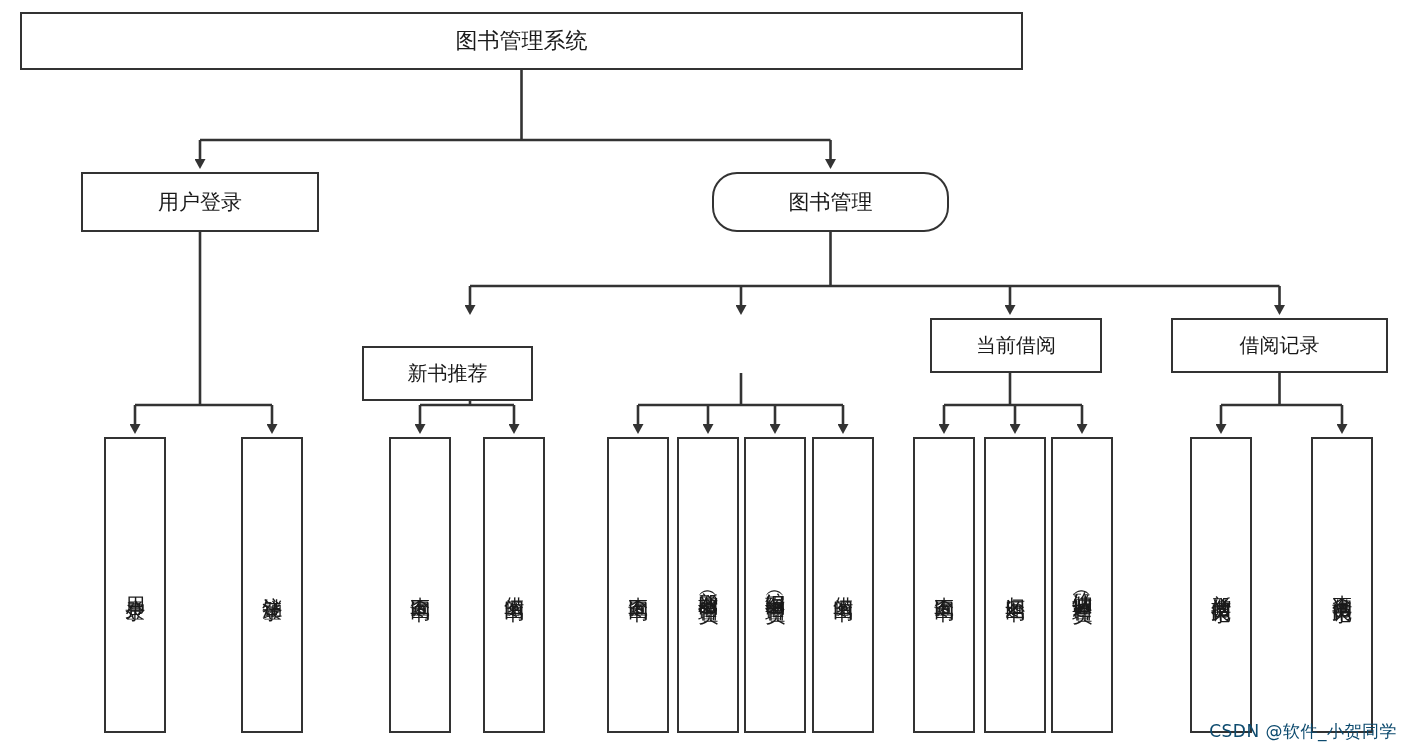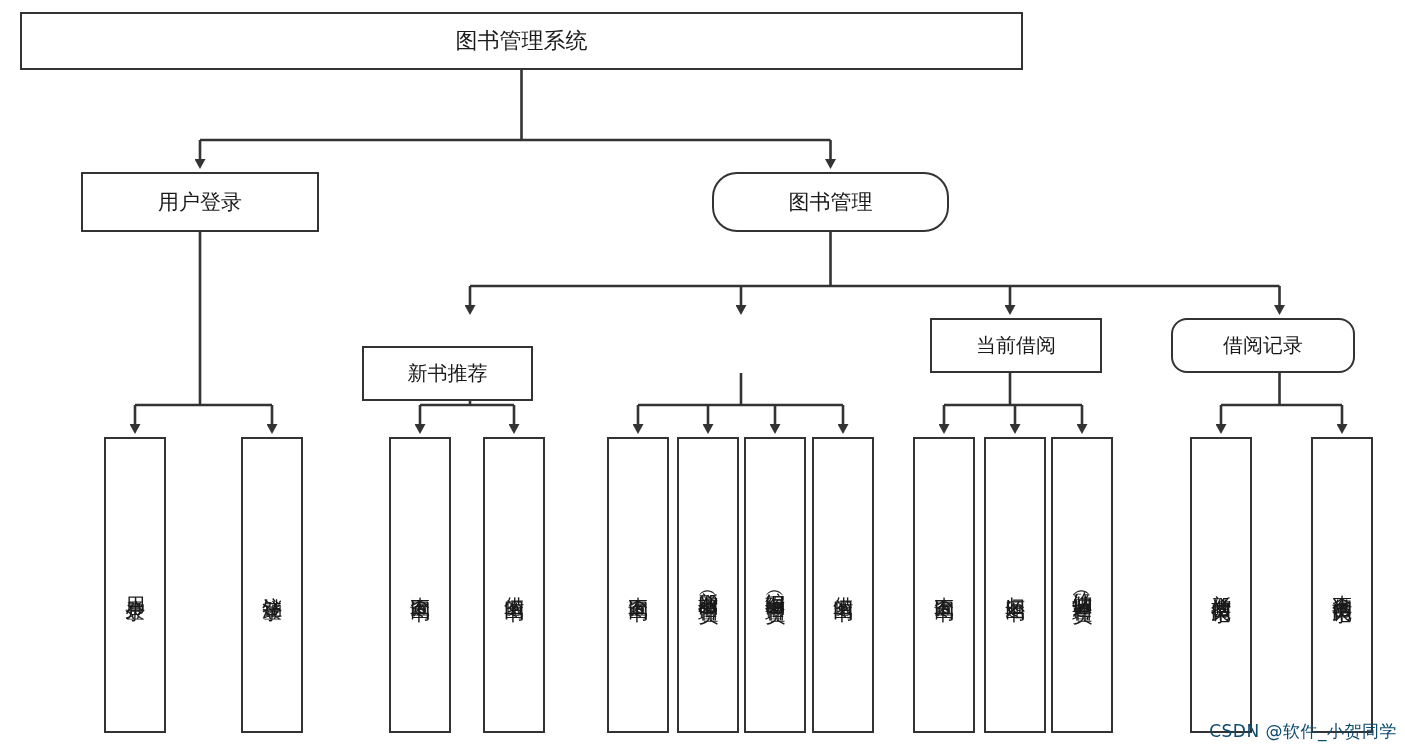--- a/index.html
+++ b/index.html
@@ -123,21 +123,21 @@
   <div class="node level1" style="left: 712px; top: 172px; width: 237px; height: 60px; border-radius: 25px;">
     <span class="htext">图书管理</span>
   </div>
 
   <div class="node level2" style="left: 362px; top: 318px; width: 171px; height: 55px; margin-top: 28px;">
     <span class="htext">新书推荐</span>
   </div>
   <div class="node level2" style="left: 902px; top: 318px; width: 172px; height: 55px; margin-left: 28px;">
     <span class="htext">当前借阅</span>
   </div>
-  <div class="node level2" style="left: 1171px; top: 318px; width: 184px; height: 55px; border-radius: 16px;">
+  <div class="node level2" style="left: 1171px; top: 318px; width: 217px; height: 55px;">
     <span class="htext">借阅记录</span>
   </div>
 
   <div class="node leaf" style="left: 104px; top: 437px; width: 62px; height: 296px;">
     <span class="vtext">用户登录</span>
   </div>
   <div class="node leaf" style="left: 241px; top: 437px; width: 62px; height: 296px;">
     <span class="vtext">注销登录</span>
   </div>
 

